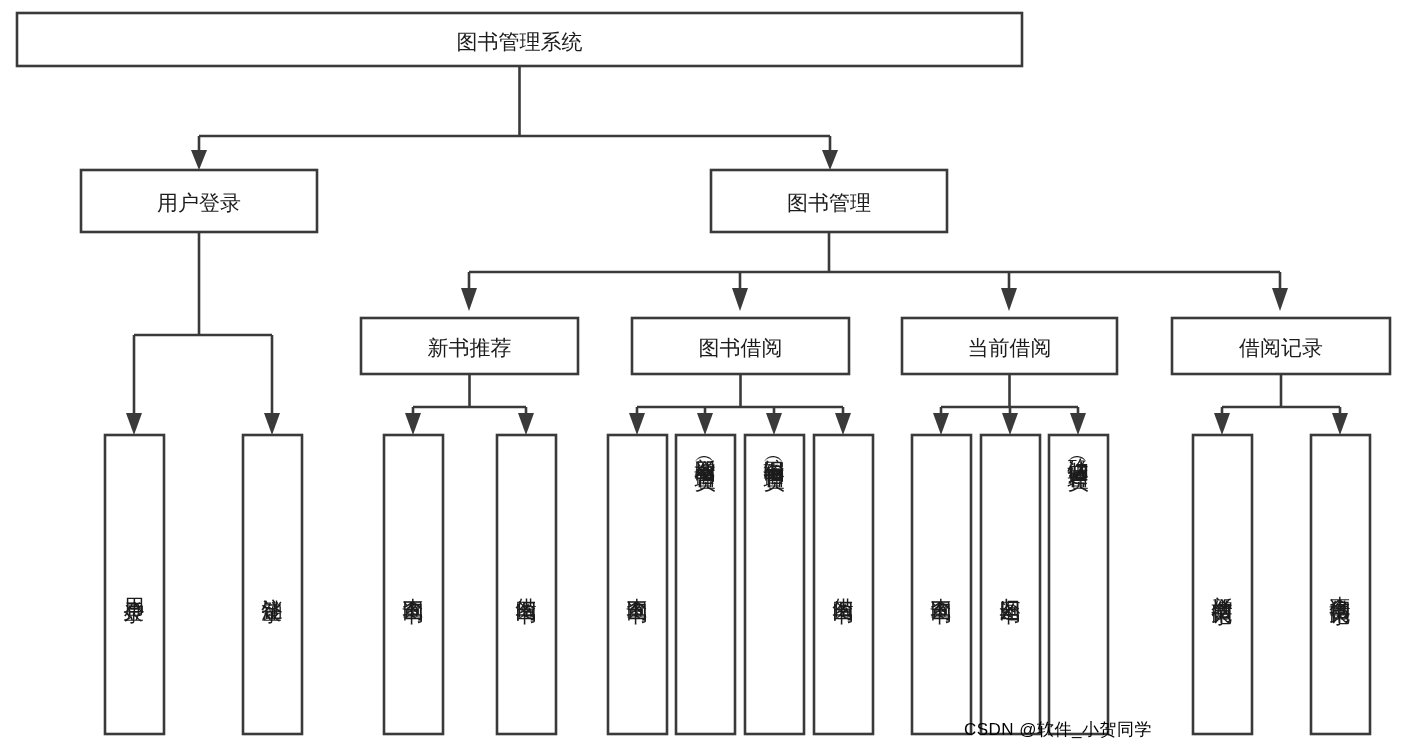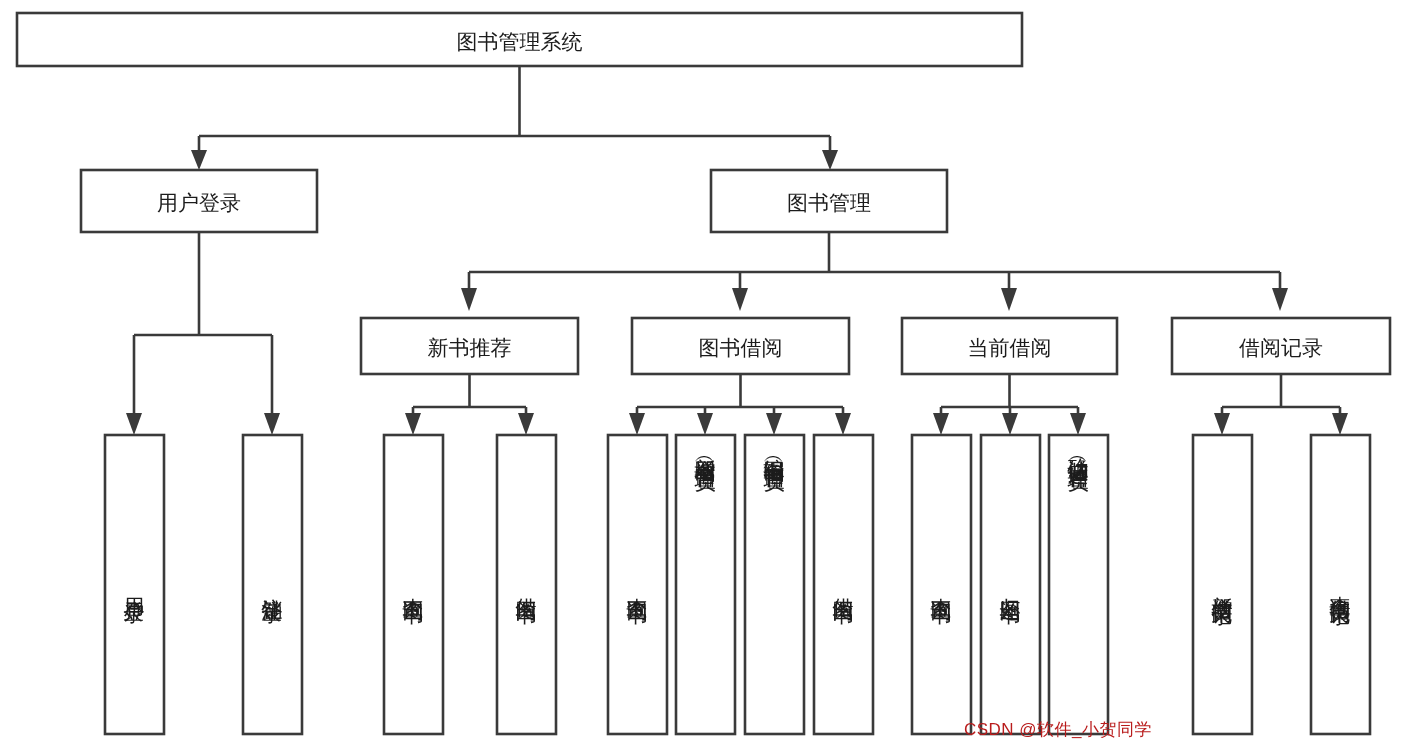--- a/index.html
+++ b/index.html
@@ -64,21 +64,21 @@
     align-items: center;
     justify-content: center;
     pointer-events: none;
   }
   .watermark {
     position: absolute;
     right: 8px;
     bottom: 6px;
     font-family: "Liberation Sans", "DejaVu Sans", sans-serif;
     font-size: 17px;
-    color: #b91c1c;
+    color: #000000;
     letter-spacing: 0.5px;
     white-space: nowrap;
   }
 </style>
 </head>
 <body>
 
 <div id="diagram-root">
 
   <svg class="diagram-canvas" viewBox="0 0 1405 747">

